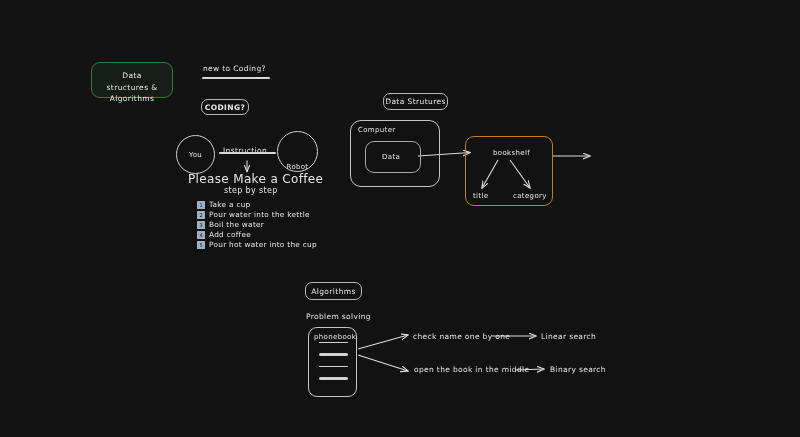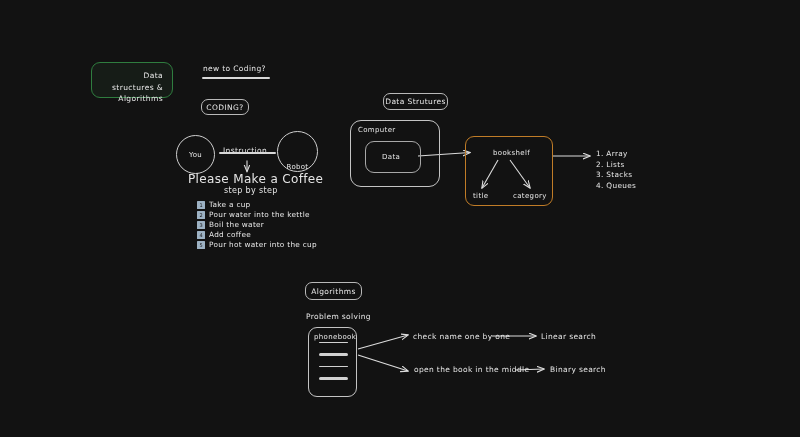--- a/index.html
+++ b/index.html
@@ -48,21 +48,21 @@
   .chip.green {
     border-color: #2f7d3f;
     border-width: 1.5px;
     background: #161c17;
     border-radius: 9px;
     justify-content: flex-start;
     align-items: flex-start;
     padding: 7px 9px;
     line-height: 1.55;
     white-space: normal;
-    text-align: right;
+    text-align: center;
   }
   .chip.orange {
     border-color: #c07c27;
     border-width: 1.5px;
     border-radius: 9px;
     background: transparent;
   }
 
   
   .box {
@@ -203,21 +203,21 @@
   <div class="chip green" style="left:91px; top:62px; width:82px; height:36px;">
     <div>
       <span>Data structures &amp;</span><br>
       <span>Algorithms</span>
     </div>
   </div>
 
   <div class="txt" style="left:203px; top:64px;">new to Coding?</div>
   <div class="rule" style="left:202px; top:77px; width:68px;"></div>
 
-  <div class="chip" style="left:201px; top:99px; width:48px; height:16px;">CODING?</div>
+  <div class="chip" style="left:201px; top:99px; width:48px; height:16px;font-weight:bold;">CODING?</div>
 
   <div class="circle" style="left:176px; top:135px; width:39px; height:39px;text-align:center;">
     <span>You</span>
   </div>
   <div class="circle" style="left:277px; top:131px; width:41px; height:41px;align-items:flex-end;">
     <span>Robot</span>
   </div>
 
   <div class="txt" style="left:223px; top:146px;">Instruction</div>
   <div class="rule" style="left:219px; top:152px; width:57px;"></div>
@@ -254,26 +254,20 @@
   <div class="txt" style="left:358px; top:126px; font-size:7px;">Computer</div>
 
   <div class="box thin" style="left:365px; top:141px; width:56px; height:32px; border-radius:9px;"></div>
   <div class="txt" style="left:382px; top:153px; font-size:7px;">Data</div>
 
   <div class="chip orange" style="left:465px; top:136px; width:88px; height:70px;"></div>
   <div class="txt" style="left:481px; top:149px; font-size:7px;padding-left:12px;">bookshelf</div>
   <div class="txt" style="left:473px; top:192px; font-size:7px;">title</div>
   <div class="txt" style="left:513px; top:192px; font-size:7px;">category</div>
 
-  <div class="numlist" style="left:596px; top:149px;">
-    <div class="numlist-row">1. Array</div>
-    <div class="numlist-row">2. Lists</div>
-    <div class="numlist-row">3. Stacks</div>
-    <div class="numlist-row">4. Queues</div>
-  </div>
 
   <div class="chip" style="left:305px; top:282px; width:57px; height:18px;">Algorithms</div>
   <div class="txt" style="left:306px; top:312px;">Problem solving</div>
 
   <div class="box" style="left:308px; top:327px; width:49px; height:70px; border-radius:9px;">
     <div class="pb-line" style="top:14px;  width:29px; height:1.4px;"></div>
     <div class="pb-line" style="top:25px;  width:29px; height:2.6px;"></div>
     <div class="pb-line" style="top:38px;  width:29px; height:1.4px;"></div>
     <div class="pb-line" style="top:49px;  width:29px; height:2.6px;"></div>
   </div>

